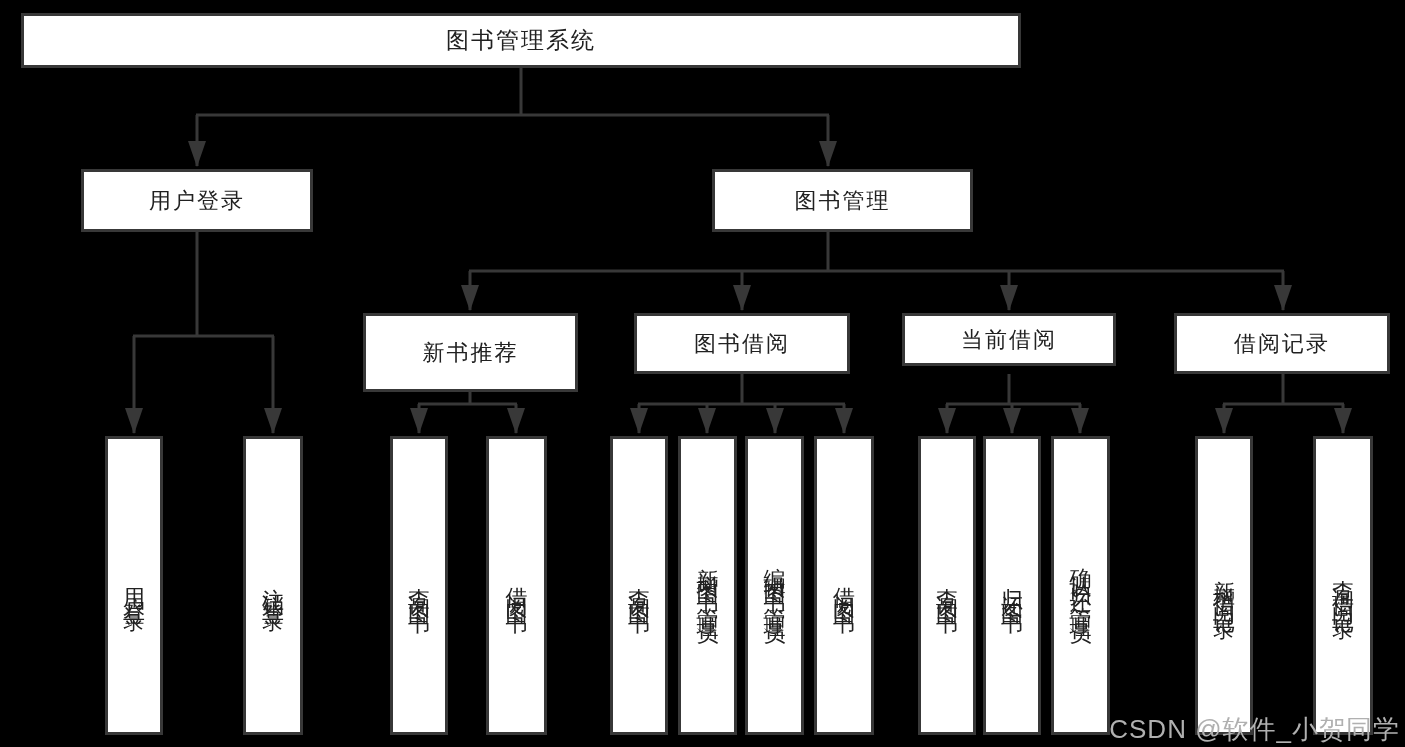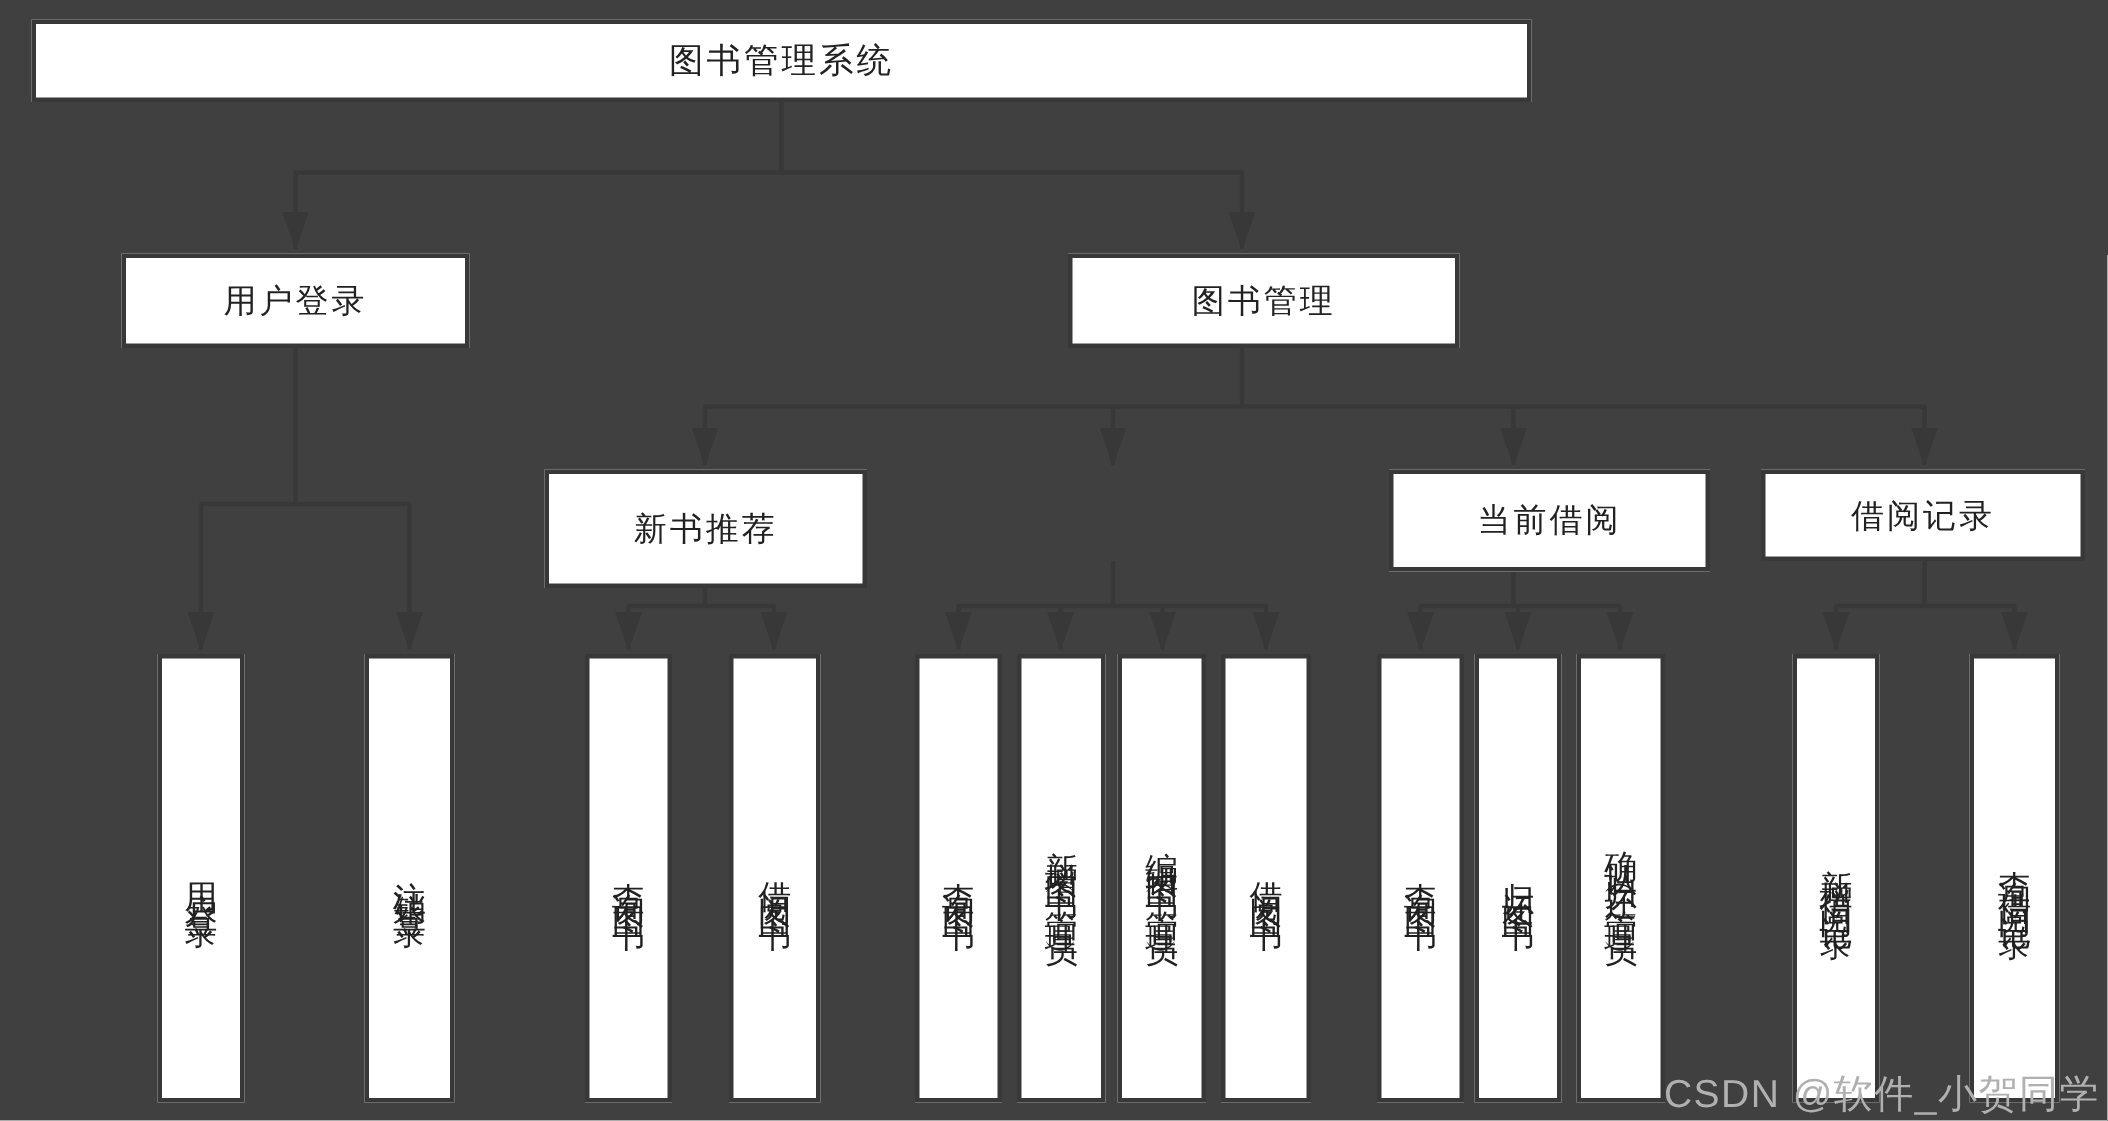--- a/index.html
+++ b/index.html
@@ -1,20 +1,20 @@
 <!DOCTYPE html>
 <html><head>
 <meta charset="utf-8">
 <style>
   html, body { margin: 0; padding: 0; background: #ffffff; }
   .canvas {
     position: relative;
     width: 1405px;
     height: 747px;
-    background: #404040;
+    background: #000000;
     font-family: "Liberation Sans", sans-serif;
     overflow: hidden;
   }
   .connectors {
     position: absolute;
     left: 0; top: 0;
     z-index: 0;
   }
   .node {
     position: absolute;
@@ -111,21 +111,24 @@
   <div class="node hbox" style="left:81px; top:169px; width:232px; height:63px;">
     <span>用户登录</span>
   </div>
   <div class="node hbox" style="left:712px; top:169px; width:261px; height:63px;">
     <span>图书管理</span>
   </div>
 
   <div class="node hbox" style="left:363px; top:313px; width:215px; height:79px;">
     <span>新书推荐</span>
   </div>
-  <div class="node hbox" style="left:902px; top:313px; width:214px; height:68px;margin-left:24px;">
+  <div class="node hbox" style="left:634px; top:313px; width:216px; height:61px;">
+    <span>图书借阅</span>
+  </div>
+  <div class="node hbox" style="left:902px; top:313px; width:214px; height:53px;">
     <span>当前借阅</span>
   </div>
   <div class="node hbox" style="left:1174px; top:313px; width:216px; height:61px;">
     <span>借阅记录</span>
   </div>
 
   <div class="node vbox" style="left:105px; top:436px; width:58px; height:299px;">
     <span>用户登录</span>
   </div>
   <div class="node vbox" style="left:243px; top:436px; width:60px; height:299px;">

